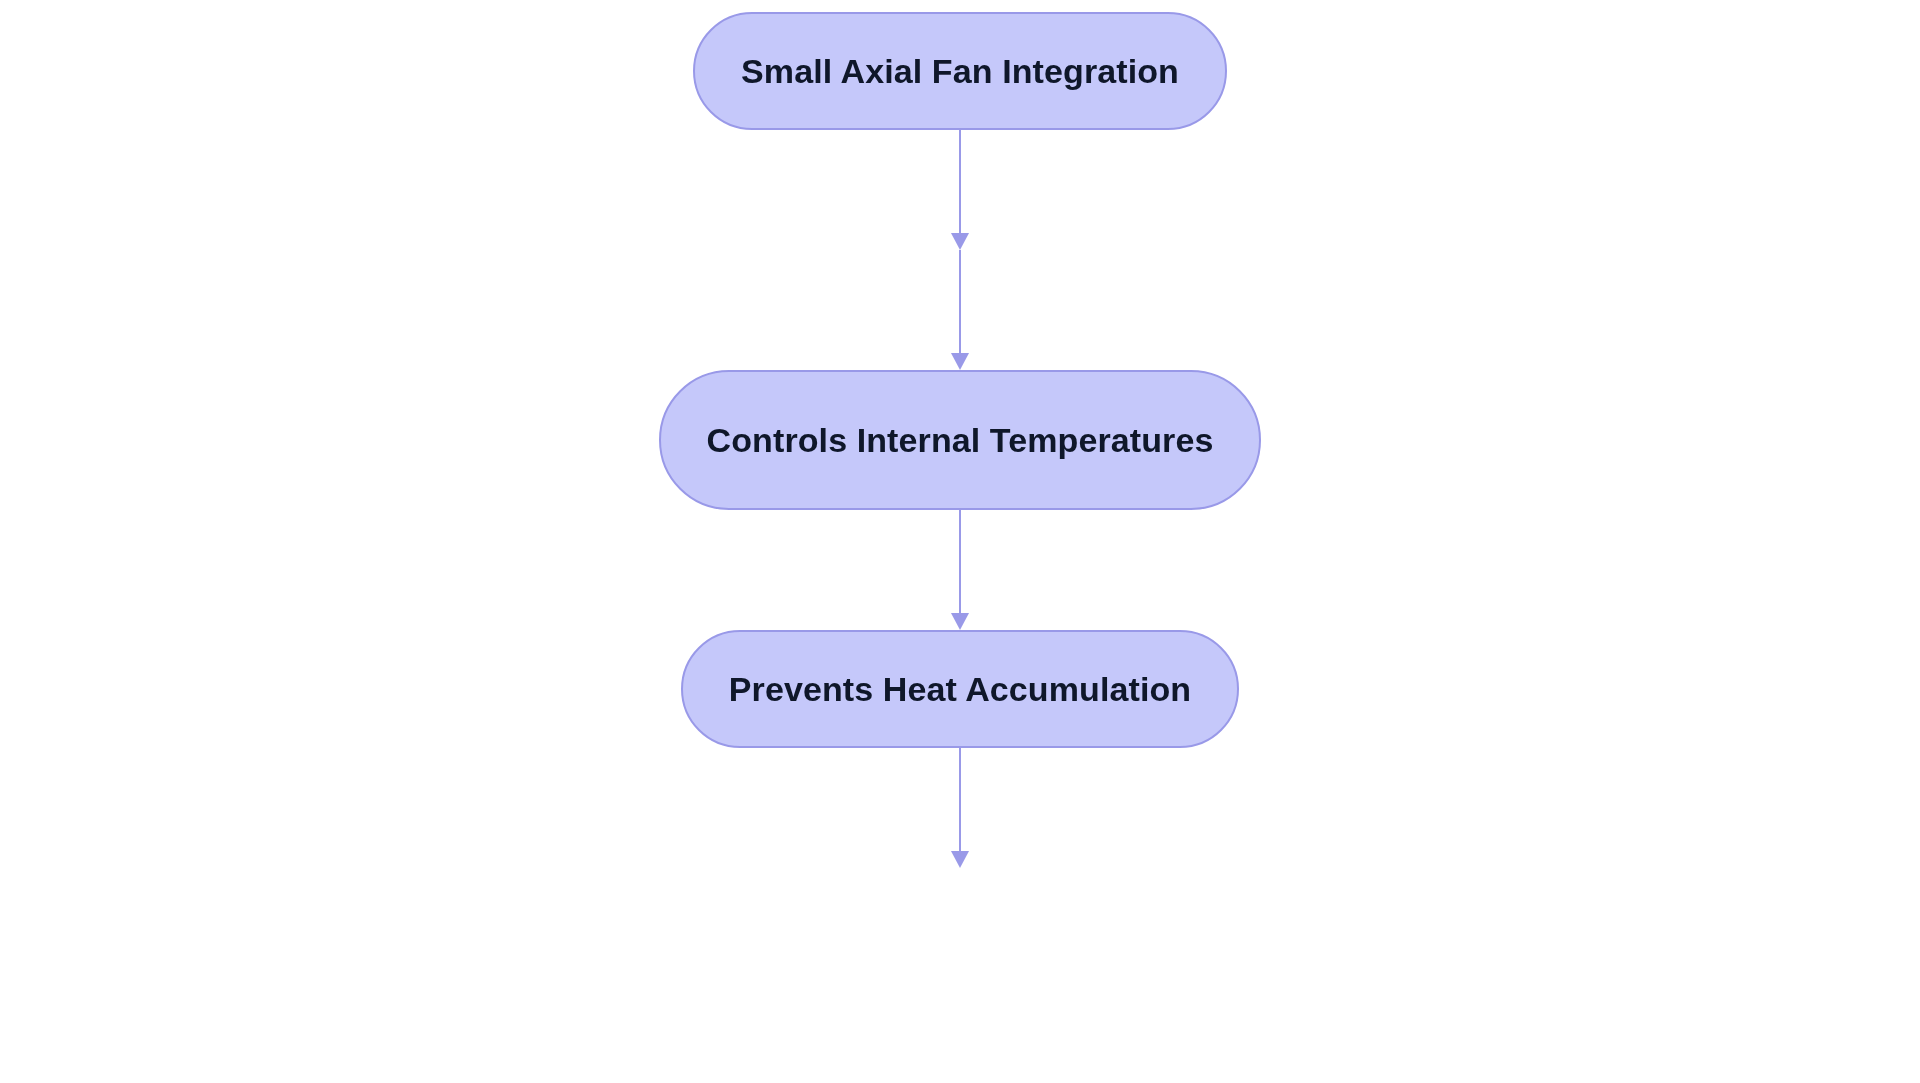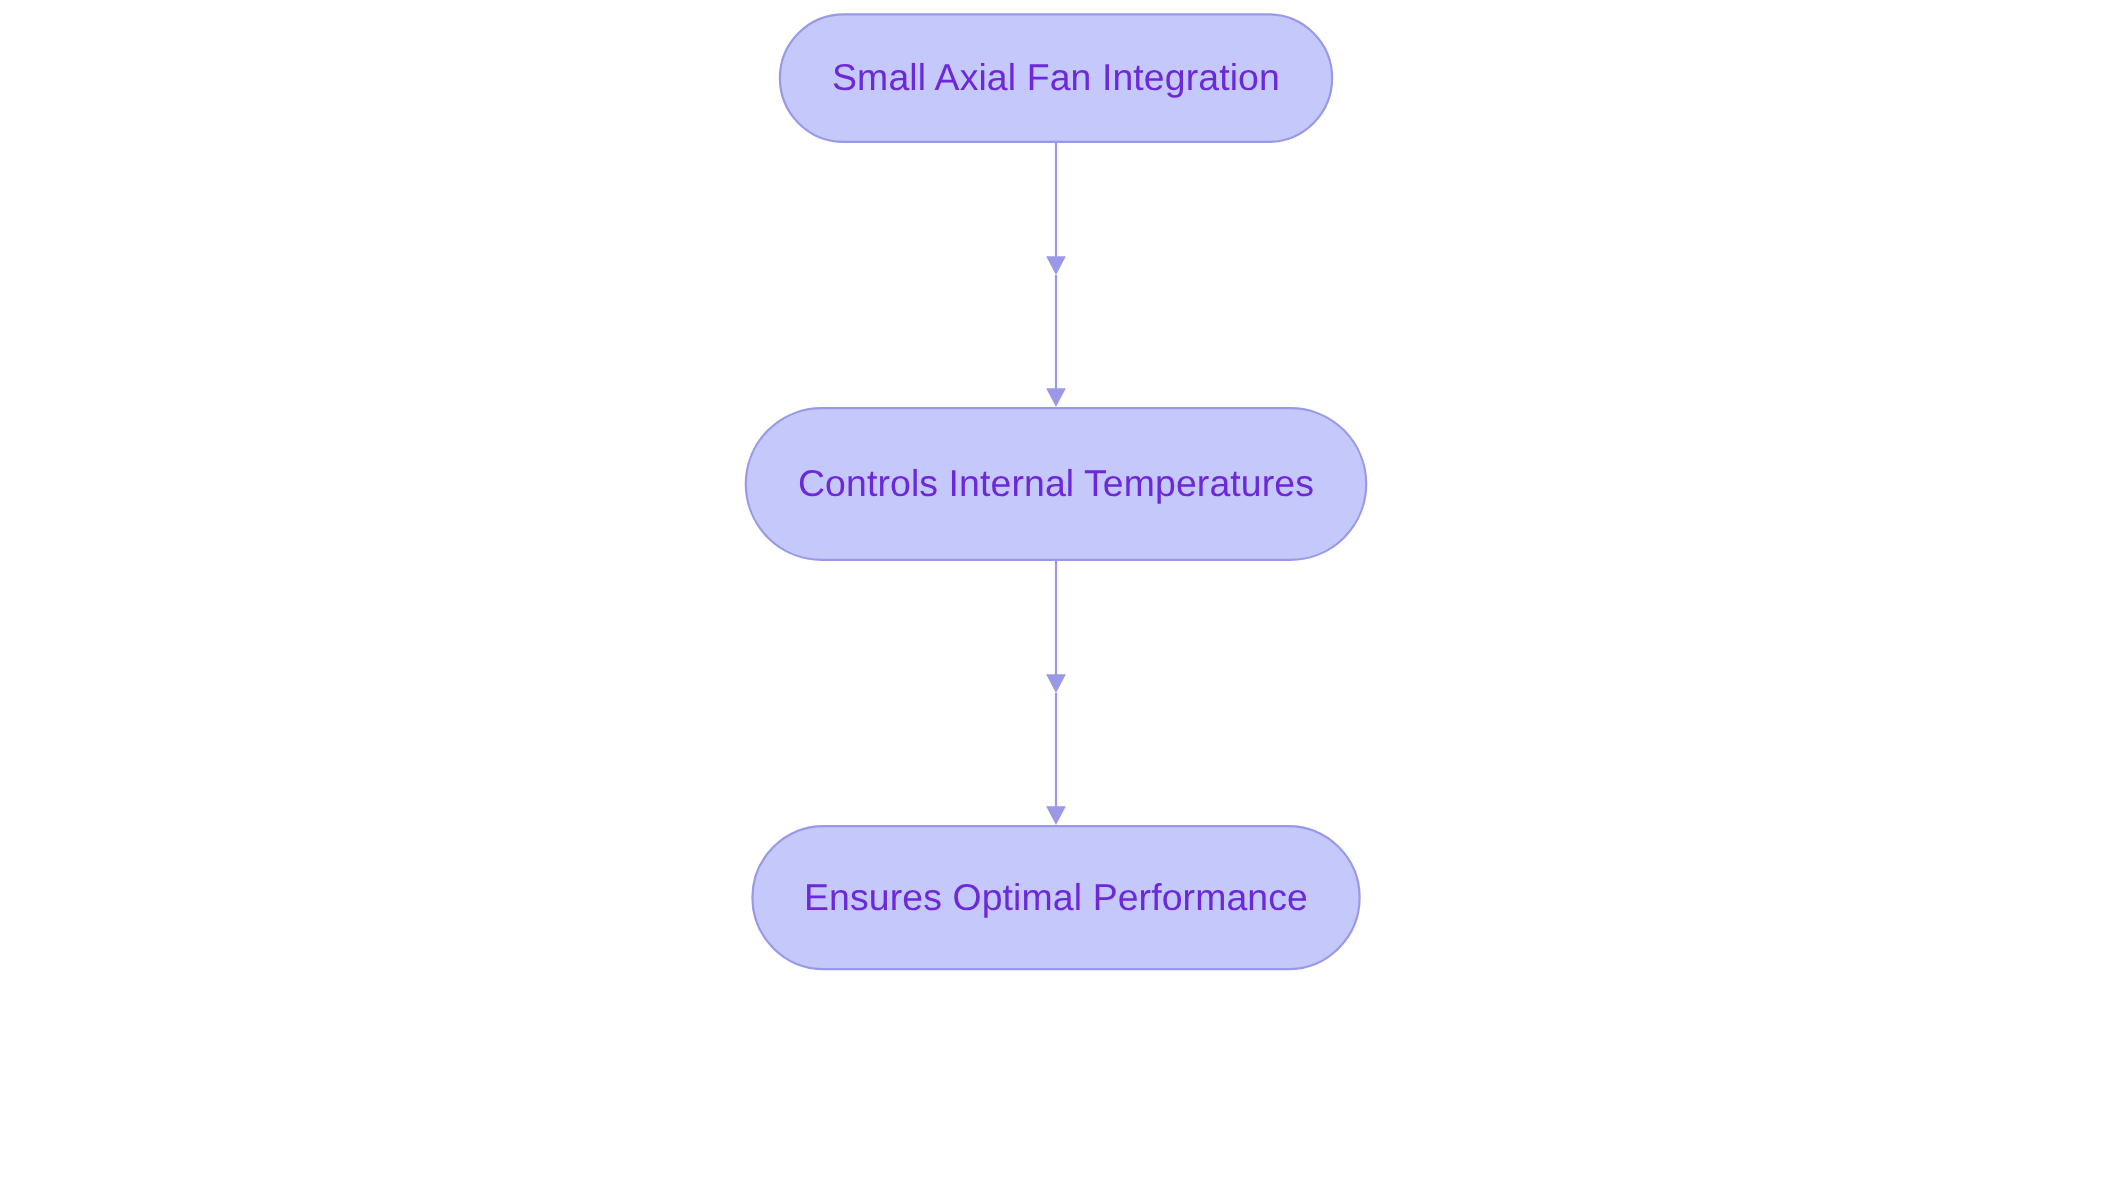--- a/index.html
+++ b/index.html
@@ -45,22 +45,22 @@
     justify-content: center;
     text-align: center;
     white-space: nowrap;
     letter-spacing: 0.1px;
     padding: 0 46px;
   }
 
   .node-label {
     font-size: 34px;
     line-height: 1;
-    color: #6d28d9;
-    font-weight: 400;
+    color: #0f172a;
+    font-weight: 700;
   }
 
   
   .node-0 { height: 118px; min-width: 460px; }
   .node-1 { height: 118px; min-width: 330px; }
   .node-2 { height: 140px; min-width: 525px; }
   .node-3 { height: 118px; min-width: 490px; }
   .node-4 { height: 132px; min-width: 500px; }
 
   
@@ -117,25 +117,25 @@
     <div class="node node-2">
       <span class="node-label">Controls Internal Temperatures</span>
     </div>
   </div>
 
   <div class="connector connector-2">
     <div class="connector-line"></div>
     <div class="connector-arrowhead"></div>
   </div>
 
+  <div class="flow-row">
+    <div class="node node-3">
+      <span class="node-label">Prevents Heat Accumulation</span>
+    </div>
+  </div>
 
   <div class="connector connector-3">
     <div class="connector-line"></div>
     <div class="connector-arrowhead"></div>
   </div>
 
-  <div class="flow-row">
-    <div class="node node-4">
-      <span class="node-label">Ensures Optimal Performance</span>
-    </div>
-  </div>
 
 </div>
 
 </body></html>

